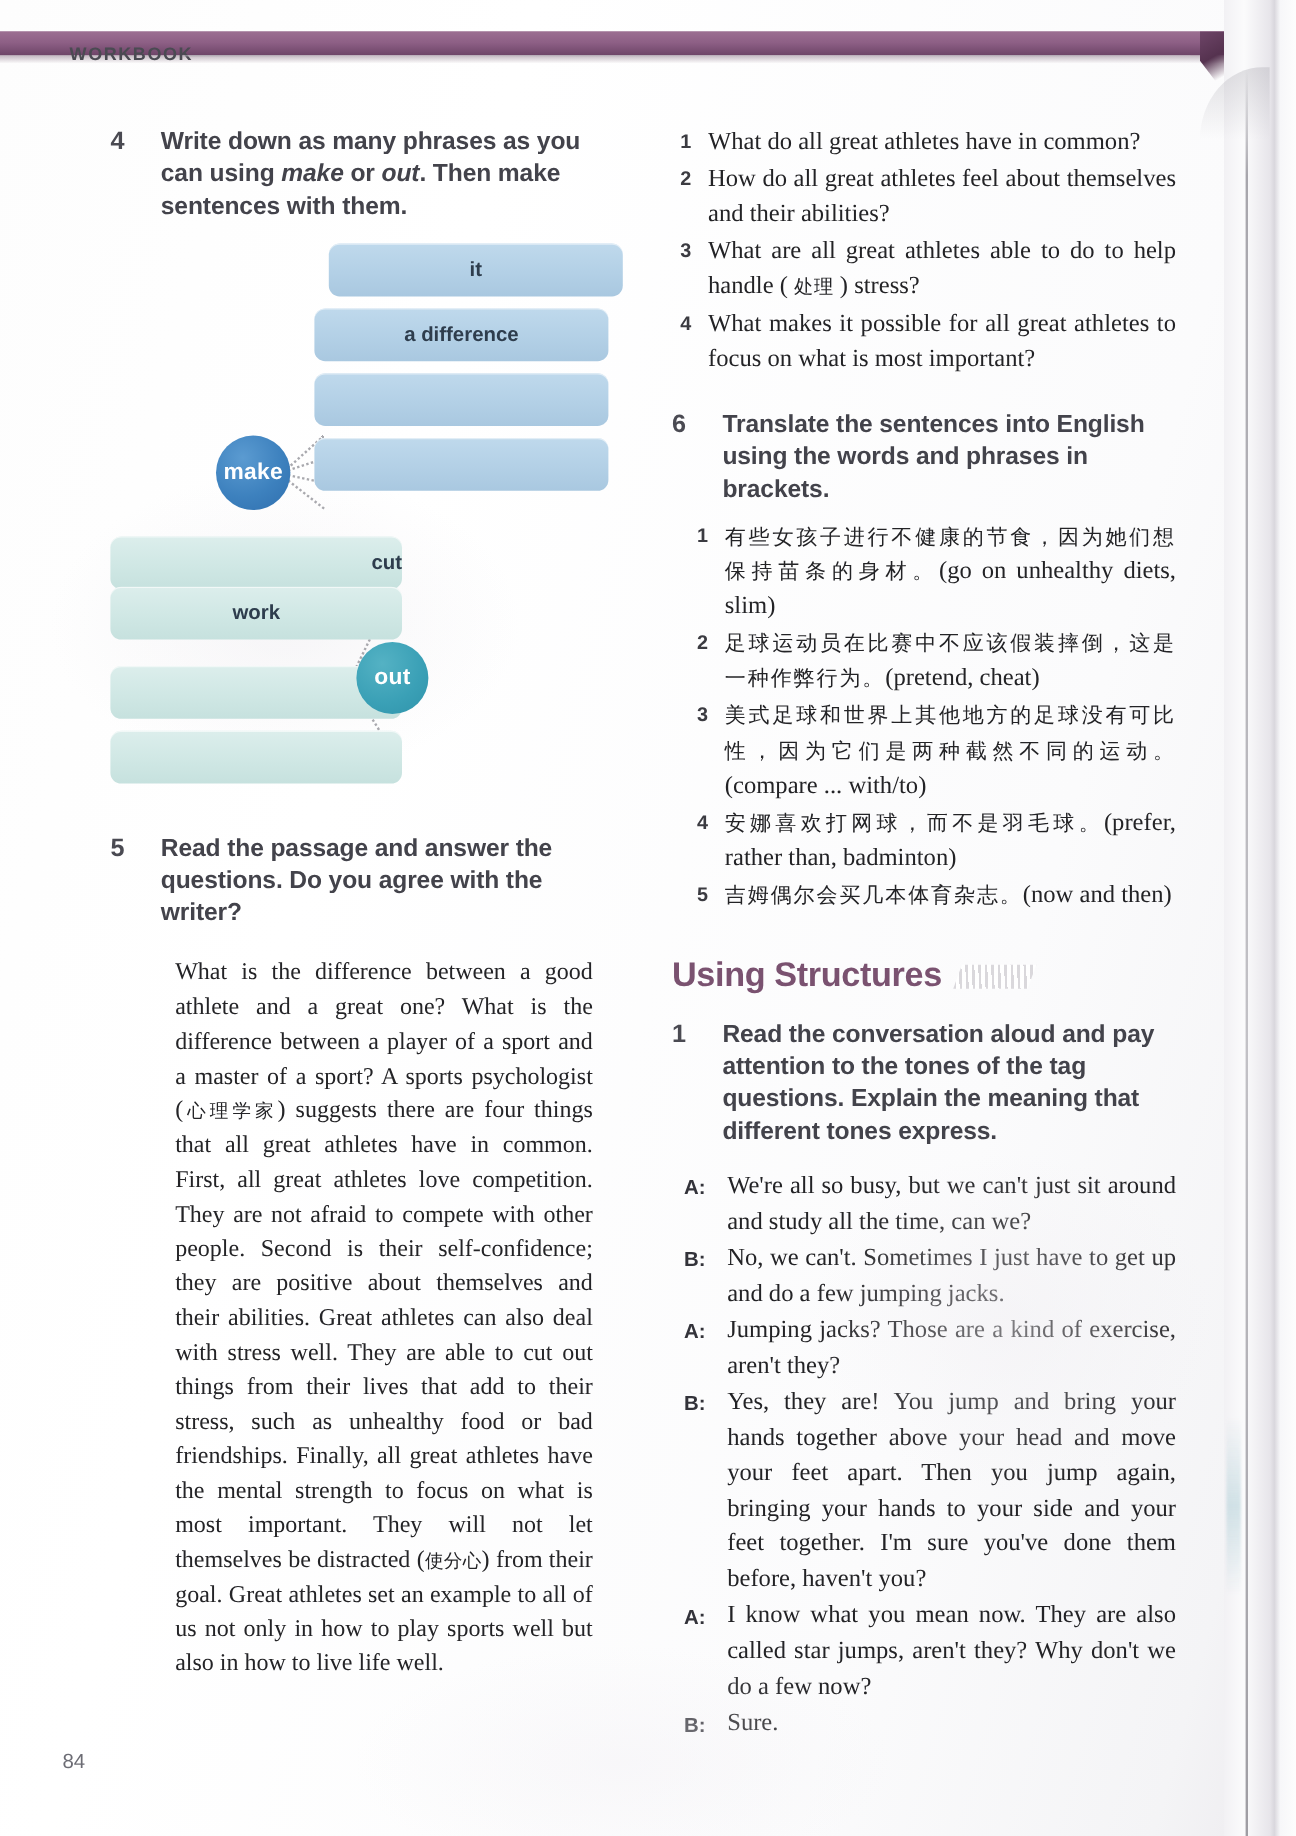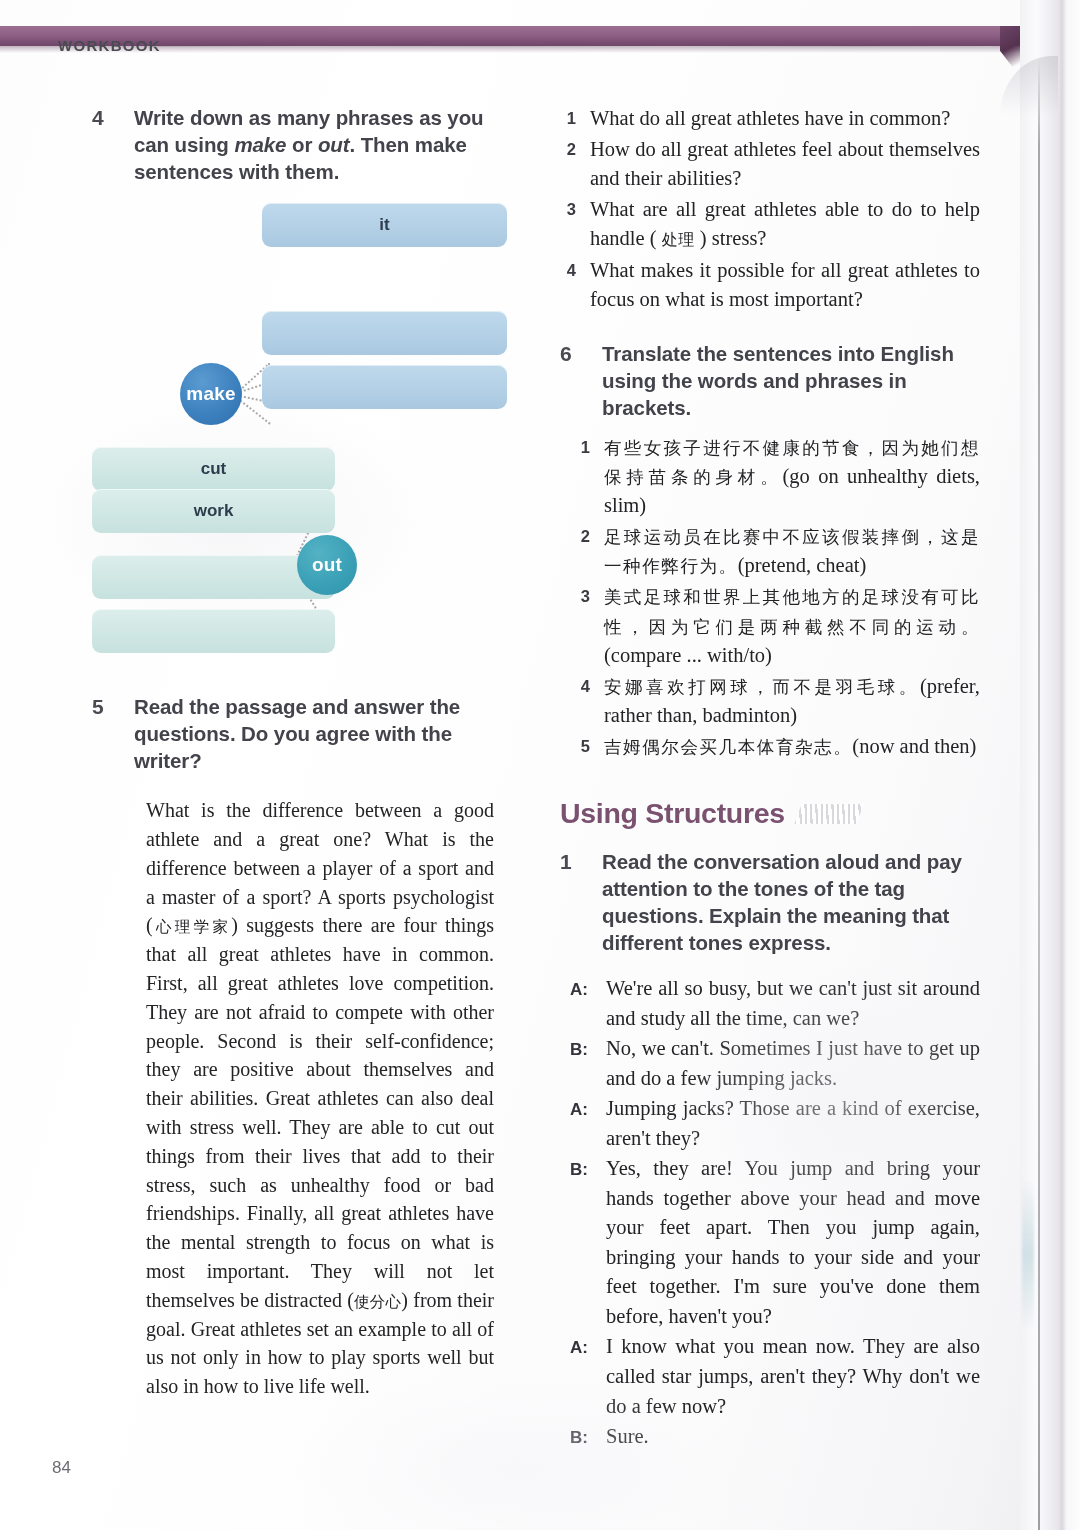--- a/index.html
+++ b/index.html
@@ -281,42 +281,45 @@
     <div class="map map-make">
       <div class="connector" style="left:148px; top:186px; width:40px; transform:rotate(-42deg);"></div>
       <div class="connector" style="left:148px; top:188px; width:30px; transform:rotate(-18deg);"></div>
       <div class="connector" style="left:148px; top:192px; width:30px; transform:rotate(12deg);"></div>
       <div class="connector" style="left:145px; top:194px; width:42px; transform:rotate(38deg);"></div>
 
       <div class="node node-make">
         <span>make</span>
       </div>
 
-      <div class="slot slot-blue" style="top:0px;">
+      <div class="slot slot-blue" style="top:0px;margin-left:12px;">
           <span>it</span>
+        </div>
+      <div class="slot slot-blue" style="top:54px;">
+          <span>a difference</span>
         </div>
       <div class="slot slot-blue" style="top:108px;">
           <span></span>
         </div>
       <div class="slot slot-blue" style="top:162px;">
           <span></span>
         </div>
     </div>
 
     <div class="map map-out">
       <div class="connector" style="left:200px; top:118px; width:52px; transform:rotate(-64deg);"></div>
       <div class="connector" style="left:202px; top:118px; width:34px; transform:rotate(-24deg);"></div>
       <div class="connector" style="left:202px; top:120px; width:34px; transform:rotate(22deg);"></div>
       <div class="connector" style="left:200px; top:122px; width:56px; transform:rotate(58deg);"></div>
 
       <div class="node node-out">
         <span>out</span>
       </div>
 
-      <div class="slot slot-teal" style="top:0px;">
+      <div class="slot slot-teal" style="top:0px;justify-content:flex-end;">
           <span>cut</span>
         </div>
       <div class="slot slot-teal" style="top:42px;">
           <span>work</span>
         </div>
       <div class="slot slot-teal" style="top:108px;">
           <span></span>
         </div>
       <div class="slot slot-teal" style="top:162px;">
           <span></span>

